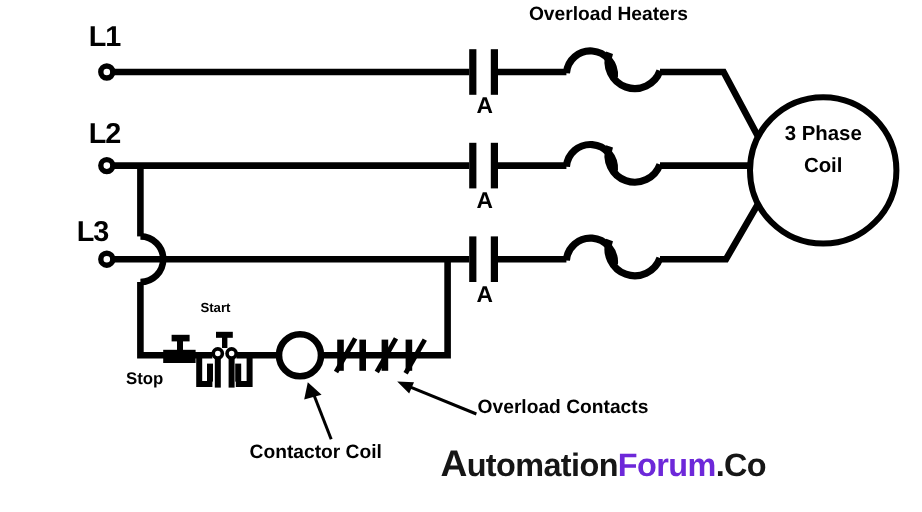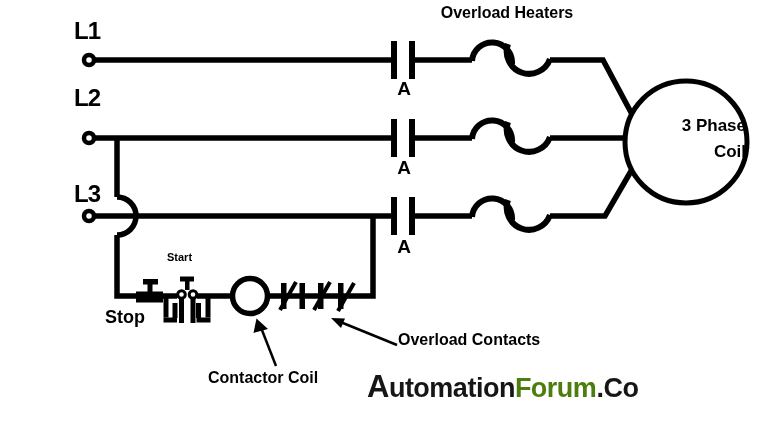--- a/index.html
+++ b/index.html
@@ -8,26 +8,26 @@
     font-family:"Liberation Sans", sans-serif;color:#000;overflow:hidden;
   }
   #stage svg{position:absolute;left:0;top:0;}
   .lbl{position:absolute;white-space:nowrap;color:#000;}
   .phase-lbl{font-size:24px;font-weight:bold;letter-spacing:-1px;}
   .a-lbl{font-size:19px;font-weight:bold;transform:translateX(-50%);}
   .heaters-lbl{font-size:16px;font-weight:bold;transform:translateX(-50%);}
   .motor-lbl{font-size:17px;font-weight:bold;text-align:center;line-height:26px;
     width:120px;transform:translateX(-50%);}
   .start-lbl{font-size:11px;font-weight:bold;}
-  .stop-lbl{font-size:18px;font-weight:bold;}
+  .stop-lbl{font-size:14px;font-weight:bold;}
   .anno-lbl{font-size:16px;font-weight:bold;}
   .logo{position:absolute;left:367px;top:369px;font-weight:bold;font-size:27px;
     letter-spacing:-0.5px;color:#161616;}
   .logo .big-a{font-size:31px;}
-  .logo .forum{color:#4d7c0f;text-align:right;}
+  .logo .forum{color:#6d28d9;text-align:right;}
 </style>
 </head>
 <body>
 
 <div id="stage">
 
   <svg width="768" height="427" viewBox="0 0 768 427">
     <g stroke="#000" fill="none" stroke-width="5.5">
 
       <g>
@@ -141,30 +141,30 @@
         <path d="M397 345 L338 321"></path>
       </g>
       <g stroke="none" fill="#000">
         <path d="M256.5 318.5 L253.5 333 L268 329 Z"></path>
         <path d="M331 318 L345 318.5 L341 328 Z"></path>
       </g>
     </g>
   </svg>
 
   <div class="lbl phase-lbl" style="left:74px;top:17px;">L1</div>
-  <div class="lbl phase-lbl" style="left:74px;top:84px;">L2</div>
-  <div class="lbl phase-lbl" style="left:74px;top:180px;">L3</div>
+  <div class="lbl phase-lbl" style="left:74px;top:98px;">L2</div>
+  <div class="lbl phase-lbl" style="left:64px;top:180px;">L3</div>
 
   <div class="lbl heaters-lbl" style="left:507px;top:4px;">Overload Heaters</div>
 
   <div class="lbl a-lbl" style="left:404px;top:78px;">A</div>
   <div class="lbl a-lbl" style="left:404px;top:157px;">A</div>
   <div class="lbl a-lbl" style="left:404px;top:236px;">A</div>
 
-  <div class="lbl motor-lbl" style="left:686px;top:113px;text-align:right;">
+  <div class="lbl motor-lbl" style="left:686px;top:99px;">
     <div>3 Phase</div>
     <div>Coil</div>
   </div>
 
   <div class="lbl start-lbl" style="left:167px;top:251px;">Start</div>
   <div class="lbl stop-lbl" style="left:105px;top:307px;">Stop</div>
 
   <div class="lbl anno-lbl" style="left:398px;top:331px;">Overload Contacts</div>
   <div class="lbl anno-lbl" style="left:208px;top:369px;">Contactor Coil</div>
 

